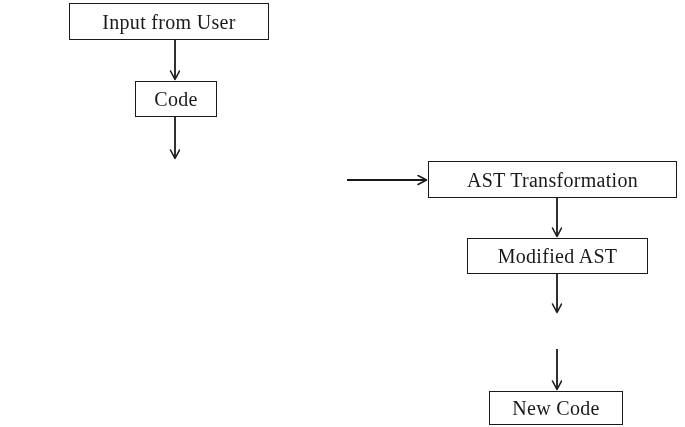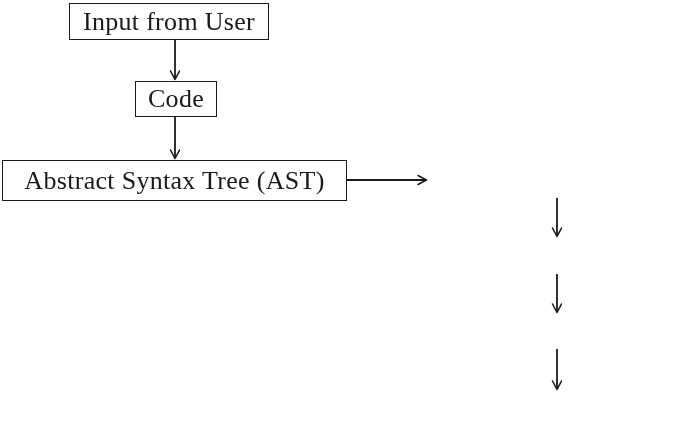--- a/index.html
+++ b/index.html
@@ -25,21 +25,21 @@
   }
   .node {
     position: absolute;
     box-sizing: border-box;
     border: 1.8px solid #1a1a1a;
     background: #ffffff;
     display: flex;
     align-items: center;
     justify-content: center;
     white-space: nowrap;
-    font-size: 26px;
+    font-size: 20px;
     line-height: 1;
     letter-spacing: 0.3px;
   }
   
   #n-input     { left: 69px;  top: 3px;   width: 200px; height: 37px; }
   #n-code      { left: 135px; top: 81px;  width: 82px;  height: 36px; justify-content: center; }
   #n-ast       { left: 2px;   top: 160px; width: 345px; height: 41px; }
   #n-transform { left: 428px; top: 161px; width: 249px; height: 37px; }
   #n-modified  { left: 467px; top: 238px; width: 181px; height: 36px; }
   #n-generator { left: 455px; top: 314px; width: 203px; height: 35px; }
@@ -65,21 +65,27 @@
   </svg>
 
   <div class="node" id="n-input">
     <span>Input from User</span>
   </div>
 
   <div class="node" id="n-code">
     <span>Code</span>
   </div>
 
-  <div class="node" id="n-ast">
-    <span>Abstract Syntax Tree (AST)</span>
+
+  <div class="node" id="n-transform">
+    <span>AST Transformation</span>
+  </div>
+
+  <div class="node" id="n-modified">
+    <span>Modified AST</span>
   </div>
 
 
-
-
+  <div class="node" id="n-newcode">
+    <span>New Code</span>
+  </div>
 
 </div>
 
 </body></html>

